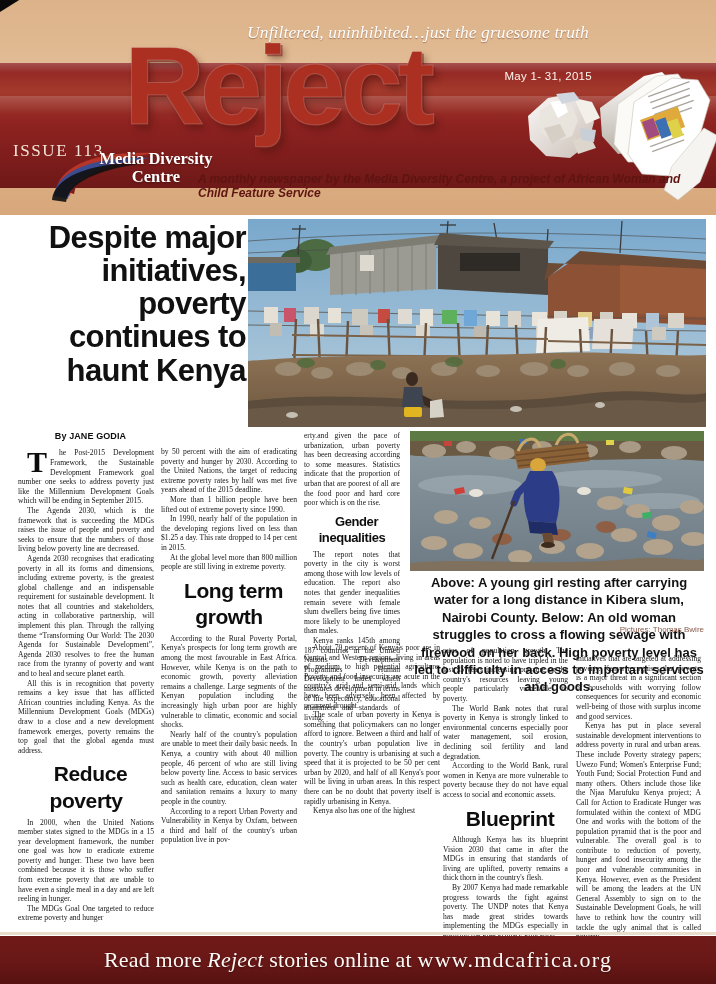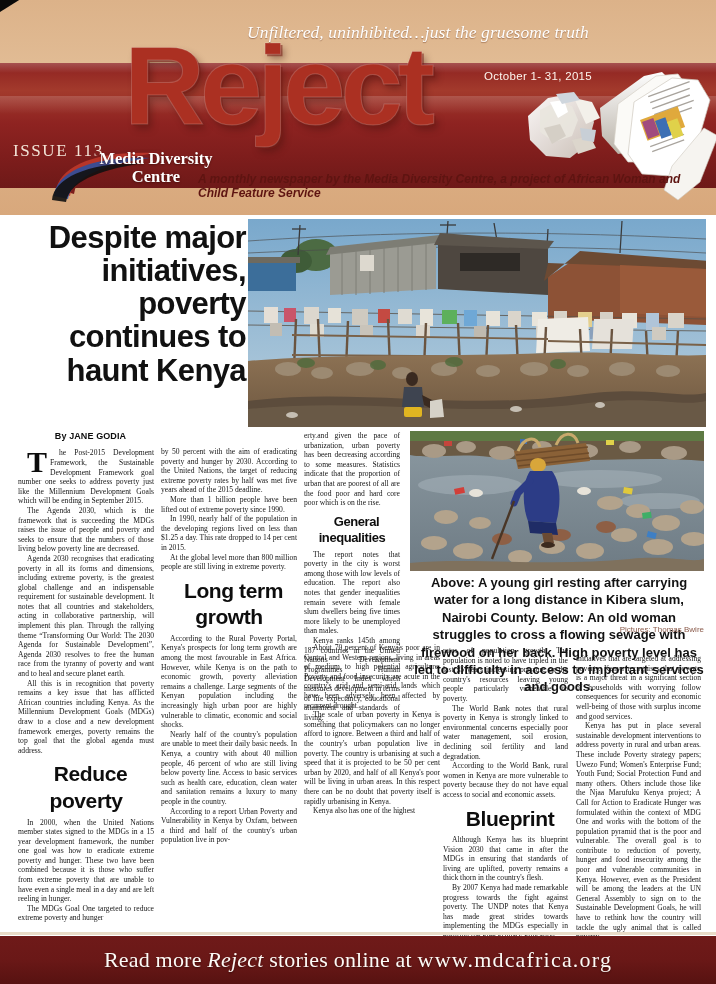--- a/index.html
+++ b/index.html
@@ -290,21 +290,21 @@
 
   <div class="masthead">
     <div class="mast-redband"></div>
     <div class="mast-redband-top-shine"></div>
     <div class="mast-redband-mid-shine"></div>
 
     <div class="reject-wordmark">Reject</div>
 
     <div class="tagline">Unfiltered, uninhibited…just the gruesome truth</div>
 
-    <div class="issue-date">October 1- 31, 2015</div>
+    <div class="issue-date">May 1- 31, 2015</div>
 
     <svg class="paper-art" viewBox="0 0 200 150" preserveAspectRatio="none">
       <defs>
         <linearGradient id="pg1" x1="0" y1="0" x2="1" y2="1">
           <stop offset="0" stop-color="#ffffff"></stop>
             <stop offset="1" stop-color="#cdc6bd"></stop>
         </linearGradient>
         <linearGradient id="pg2" x1="0" y1="0" x2="0" y2="1">
           <stop offset="0" stop-color="#fdfdfd"></stop>
             <stop offset="1" stop-color="#b9b2a8"></stop>
@@ -544,21 +544,21 @@
       <p>In 1990, nearly half of the population in the developing regions lived on less than $1.25 a day. This rate dropped to 14 per cent in 2015.</p>
       <p>At the global level more than 800 million people are still living in extreme poverty.</p>
       <p class="subhead">Long term growth</p>
       <p>According to the Rural Poverty Portal, Kenya's prospects for long term growth are among the most favourable in East Africa. However, while Kenya is on the path to economic growth, poverty alleviation remains a challenge. Large segments of the Kenyan population including the increasingly high urban poor are highly vulnerable to climatic, economic and social shocks.</p>
       <p>Nearly half of the country's population are unable to meet their daily basic needs. In Kenya, a country with about 40 million people, 46 percent of who are still living below poverty line. Access to basic services such as health care, education, clean water and sanitation remains a luxury to many people in the country.</p>
       <p>According to a report Urban Poverty and Vulnerability in Kenya by Oxfam, between a third and half of the country's urban population live in pov-</p>
     </div>
 
     <div class="col" id="col3">
       <p class="noindent">erty.and given the pace of urbanization, urban poverty has been decreasing according to some measures. Statistics indicate that the proportion of urban that are poorest of all are the food poor and hard core poor which is on the rise.</p>
-      <p class="subhead" style="font-size:13px;">General inequalities</p>
+      <p class="subhead" style="font-size:13px;">Gender inequalities</p>
       <p>The report notes that poverty in the city is worst among those with low levels of education. The report also notes that gender inequalities remain severe with female slum dwellers being five times more likely to be unemployed than males.</p>
       <p>Kenya ranks 145th among 187 countries in the United Nations Development Programmes Human Development Index which measures development in terms of life expectancy, educational attainment and standards of living.</p>
     </div>
     <div class="col" id="col3b">
       <p>About 70 percent of Kenya's poor are in Central and Western regions, living in areas of medium to high potential agriculture. Poverty and food insecurity are acute in the country's arid and semi-arid lands which have been adversely been affected by recurrent drought.</p>
       <p>The scale of urban poverty in Kenya is something that policymakers can no longer afford to ignore. Between a third and half of the country's urban population live in poverty. The country is urbanising at such a speed that it is projected to be 50 per cent urban by 2020, and half of all Kenya's poor will be living in urban areas. In this respect there can be no doubt that poverty itself is rapidly urbanising in Kenya.</p>
       <p>Kenya also has one of the highest</p>
     </div>
 
     <svg class="photo2" viewBox="0 0 294 140" preserveAspectRatio="none">

